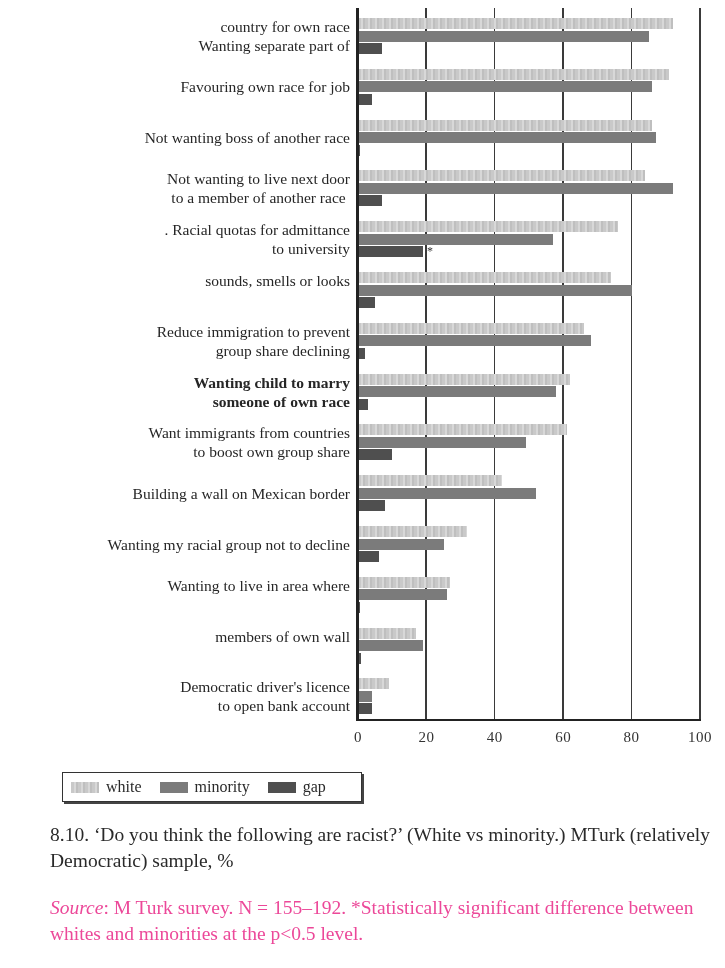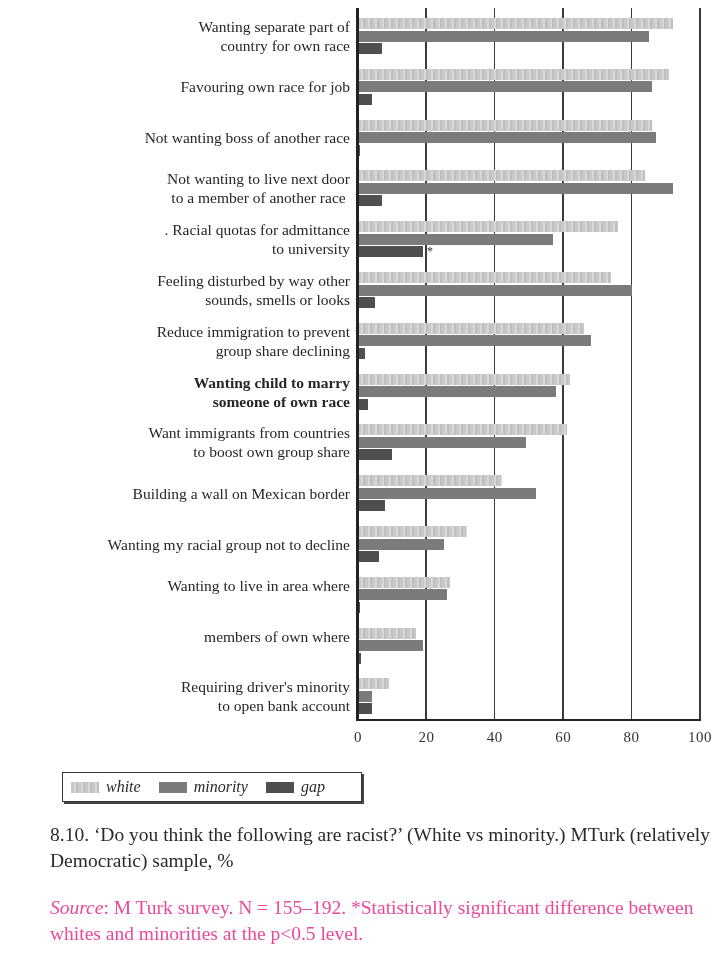--- a/index.html
+++ b/index.html
@@ -13,21 +13,21 @@
   .axis-x { position: absolute; left: 356px; top: 719px; width: 345px; height: 2px; background: #222; }
   .tick-label { position: absolute; top: 729px; font-size: 15px; transform: translateX(-50%); color: #333; letter-spacing: 0.5px; }
   .bar { position: absolute; left: 358px; height: 11px; }
   .bar.white { background: repeating-linear-gradient(90deg, #c9c9c9 0 3px, #d8d8d8 3px 5px, #bfbfbf 5px 7px); }
   .bar.minority { background: #7b7b7b; }
   .bar.gap { background: #4f4f4f; }
   .asterisk { position: absolute; font-size: 12px; color: #333; }
   #legend { position: absolute; left: 62px; top: 772px; width: 298px; height: 28px;
             border: 1.5px solid #333; box-shadow: 2px 2px 0 #444; background: #fff;
             display: flex; align-items: center; font-size: 16px; }
-  .legend-item { display: flex; align-items: center; margin-left: 8px; margin-right: 10px; font-style: italic; }
+  .legend-item { display: flex; align-items: center; margin-left: 8px; margin-right: 10px; }
   .swatch { width: 28px; height: 11px; margin-right: 7px; }
   .swatch.white { background: repeating-linear-gradient(90deg, #c9c9c9 0 3px, #d8d8d8 3px 5px, #bfbfbf 5px 7px); }
   .swatch.minority { background: #7b7b7b; }
   .swatch.gap { background: #4f4f4f; }
   #caption { position: absolute; left: 50px; top: 822px; width: 660px; font-size: 19.5px; line-height: 26px; color: #2a2a2a; }
   #source { position: absolute; left: 50px; top: 895px; width: 660px; font-size: 19.5px; line-height: 26px; color: #ec4899; }
   #source .src-lbl { font-style: italic; }
 </style>
 </head>
 <body>
@@ -80,39 +80,38 @@
       <div class="bar white" style="top: 627.6px; width: 58.14px;"></div>
       <div class="bar minority" style="top: 640.1px; width: 64.98px;"></div>
       <div class="bar gap" style="top: 652.6px; width: 3.42px;"></div>
       <div class="bar white" style="top: 678.4px; width: 30.78px;"></div>
       <div class="bar minority" style="top: 690.9px; width: 13.68px;"></div>
       <div class="bar gap" style="top: 703.4px; width: 13.68px;"></div>
       <div class="asterisk" style="left: 426.98px; top: 244.2px;">*</div>
     </div>
   <div id="labels">
       <div class="cat-label" style="top: 17px;">
+        <div>country for own race</div>
         <div>Wanting separate part of</div>
-        <div>country for own race</div>
       </div>
       <div class="cat-label" style="top: 77.3px; text-align: right;">
         <div>Favouring own race for job</div>
       </div>
       <div class="cat-label" style="top: 128.1px;">
         <div>Not wanting boss of another race</div>
       </div>
       <div class="cat-label" style="top: 169.4px; text-align: center;">
         <div>Not wanting to live next door</div>
         <div>to a member of another race</div>
       </div>
       <div class="cat-label" style="top: 220.2px;">
         <div>. Racial quotas for admittance</div>
         <div>to university</div>
       </div>
       <div class="cat-label" style="top: 271px;">
-        <div>Feeling disturbed by way other</div>
         <div>sounds, smells or looks</div>
       </div>
       <div class="cat-label" style="top: 321.8px; margin-left: 20px;">
         <div>Reduce immigration to prevent</div>
         <div>group share declining</div>
       </div>
       <div class="cat-label" style="top: 372.6px; font-weight: bold;">
         <div>Wanting child to marry</div>
         <div>someone of own race</div>
       </div>
@@ -123,24 +122,24 @@
       <div class="cat-label" style="top: 483.7px;">
         <div>Building a wall on Mexican border</div>
       </div>
       <div class="cat-label" style="top: 534.5px;">
         <div>Wanting my racial group not to decline</div>
       </div>
       <div class="cat-label" style="top: 575.8px;">
         <div>Wanting to live in area where</div>
       </div>
       <div class="cat-label" style="top: 626.6px;">
-        <div>members of own where</div>
+        <div>members of own wall</div>
       </div>
       <div class="cat-label" style="top: 677.4px;">
-        <div>Requiring driver's minority</div>
+        <div>Democratic driver's licence</div>
         <div>to open bank account</div>
       </div>
     </div>
   <div class="axis-y"></div>
   <div class="axis-x"></div>
   <div id="ticks">
       <div class="tick-label" style="left: 358px;">0</div>
       <div class="tick-label" style="left: 426.4px;">20</div>
       <div class="tick-label" style="left: 494.8px;">40</div>
       <div class="tick-label" style="left: 563.2px;">60</div>

